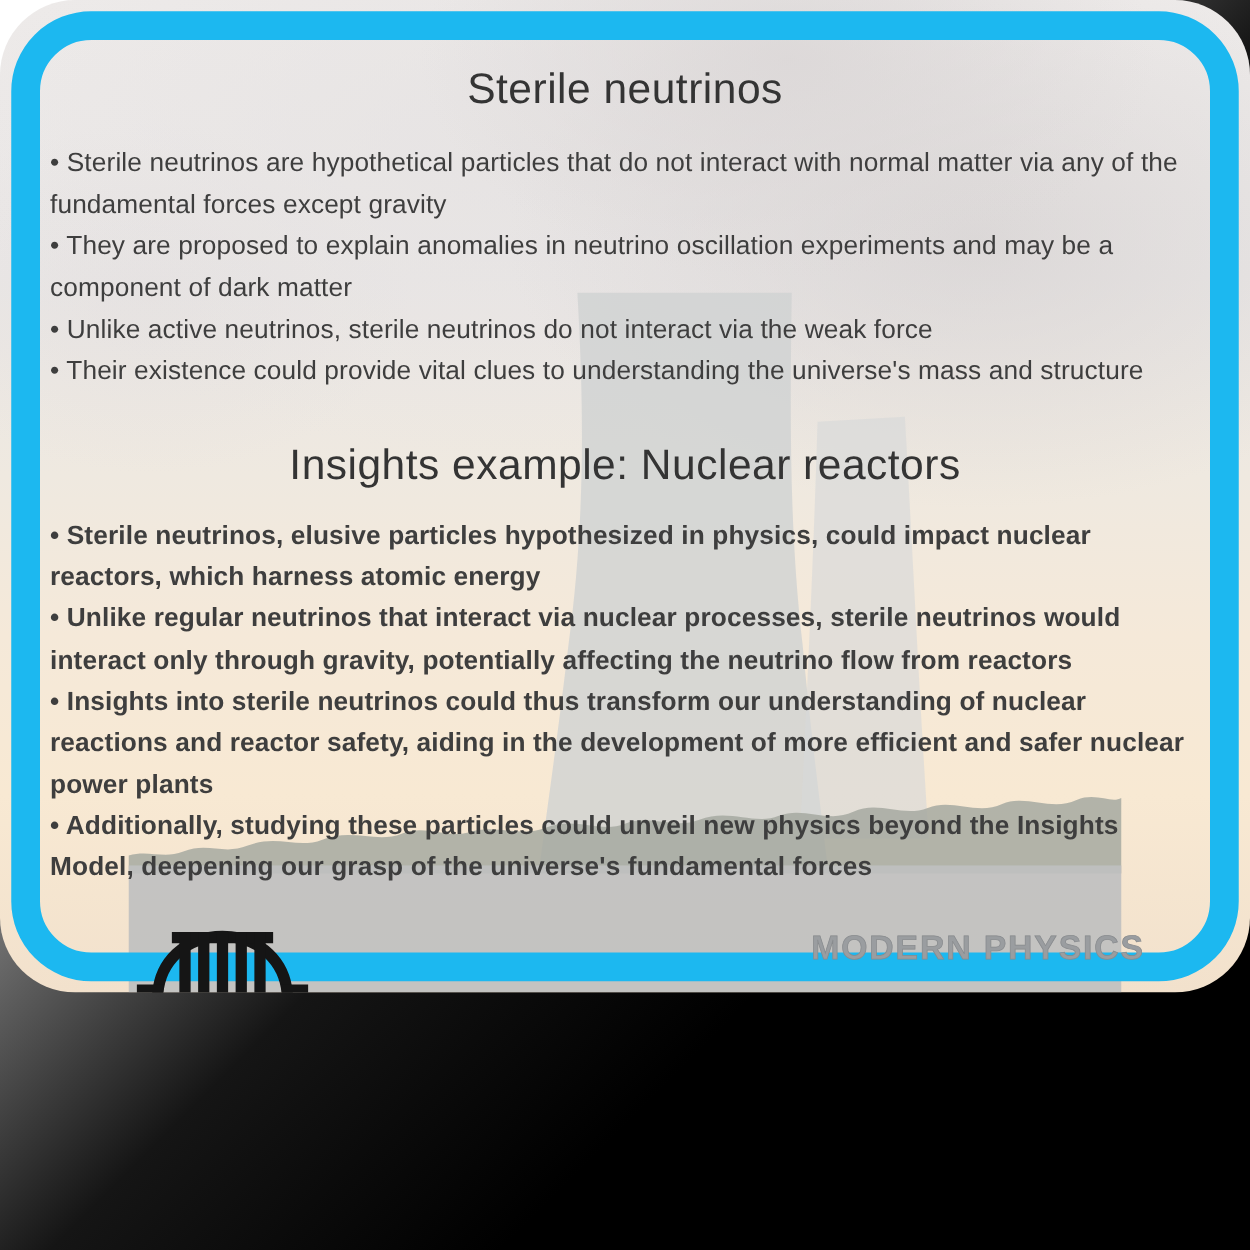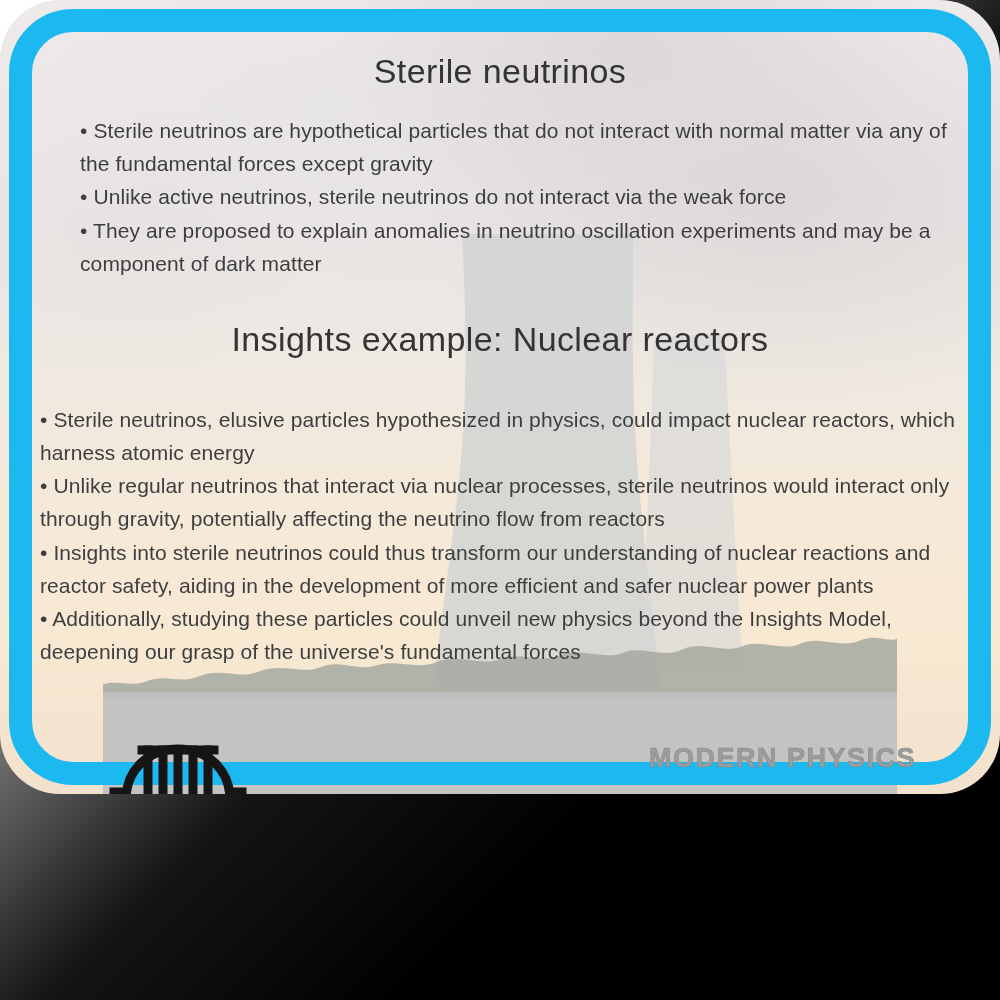--- a/index.html
+++ b/index.html
@@ -36,22 +36,22 @@
   h1.title, h2.heading{
     text-align:center;font-weight:500;color:#343434;
     font-size:34px;letter-spacing:.4px;margin:0;
   }
   h1.title{padding-top:52px;}
   h2.heading{padding-top:40px;}
   ul.bullets{
     list-style:none;margin:0;padding:0;
     font-size:21px;line-height:1.58;color:#3e3e3e;letter-spacing:.1px;
   }
-  ul.bullets.first{margin-top:23px;margin-left:40px;}
-  ul.bullets.second{margin-top:44px;}
+  ul.bullets.first{margin-top:23px;}
+  ul.bullets.second{margin-top:20px;font-weight:bold;}
   .reactor{position:absolute;left:102px;top:738px;width:152px;height:214px;}
   .watermark{
     position:absolute;right:84px;bottom:20px;
     font-size:27px;font-weight:700;letter-spacing:1.5px;
     color:#9a9da0;-webkit-text-stroke:.6px #888b8e;
   }
 </style>
 </head>
 <body>
 
@@ -70,22 +70,23 @@
   </svg>
 
   <div class="ring"></div>
 
   <div class="content">
     <h1 class="title">Sterile neutrinos</h1>
 
     <ul class="bullets first">
 
     <li>• Sterile neutrinos are hypothetical particles that do not interact with normal matter via any of the fundamental forces except gravity</li>
+        <li>• They are proposed to explain anomalies in neutrino oscillation experiments and may be a component of dark matter</li>
         <li>• Unlike active neutrinos, sterile neutrinos do not interact via the weak force</li>
-        <li>• They are proposed to explain anomalies in neutrino oscillation experiments and may be a component of dark matter</li>
+        <li>• Their existence could provide vital clues to understanding the universe's mass and structure</li>
       </ul>
 
     <h2 class="heading">Insights example: Nuclear reactors</h2>
 
     <ul class="bullets second">
 
     <li>• Sterile neutrinos, elusive particles hypothesized in physics, could impact nuclear reactors, which harness atomic energy</li>
         <li>• Unlike regular neutrinos that interact via nuclear processes, sterile neutrinos would interact only through gravity, potentially affecting the neutrino flow from reactors</li>
         <li>• Insights into sterile neutrinos could thus transform our understanding of nuclear reactions and reactor safety, aiding in the development of more efficient and safer nuclear power plants</li>
         <li>• Additionally, studying these particles could unveil new physics beyond the Insights Model, deepening our grasp of the universe's fundamental forces</li>

